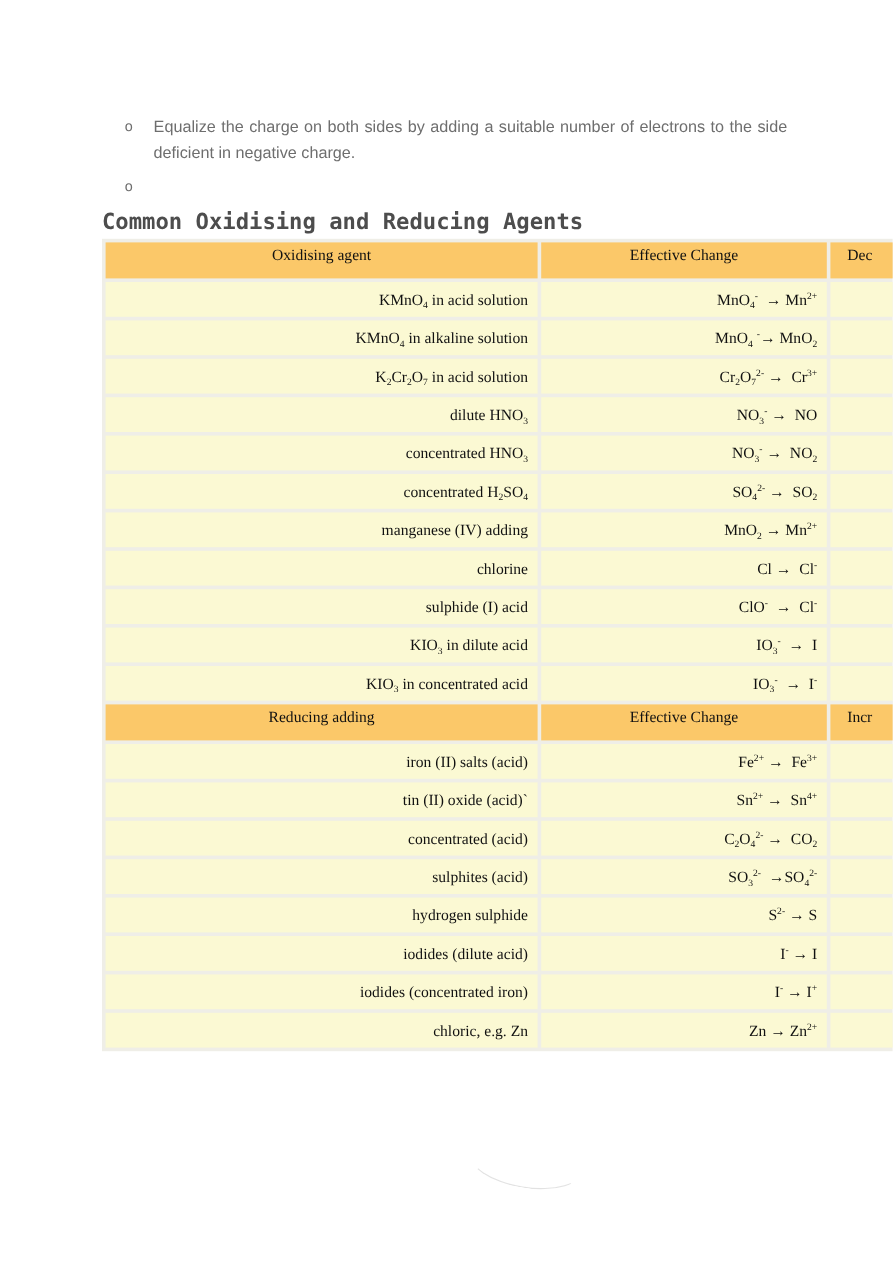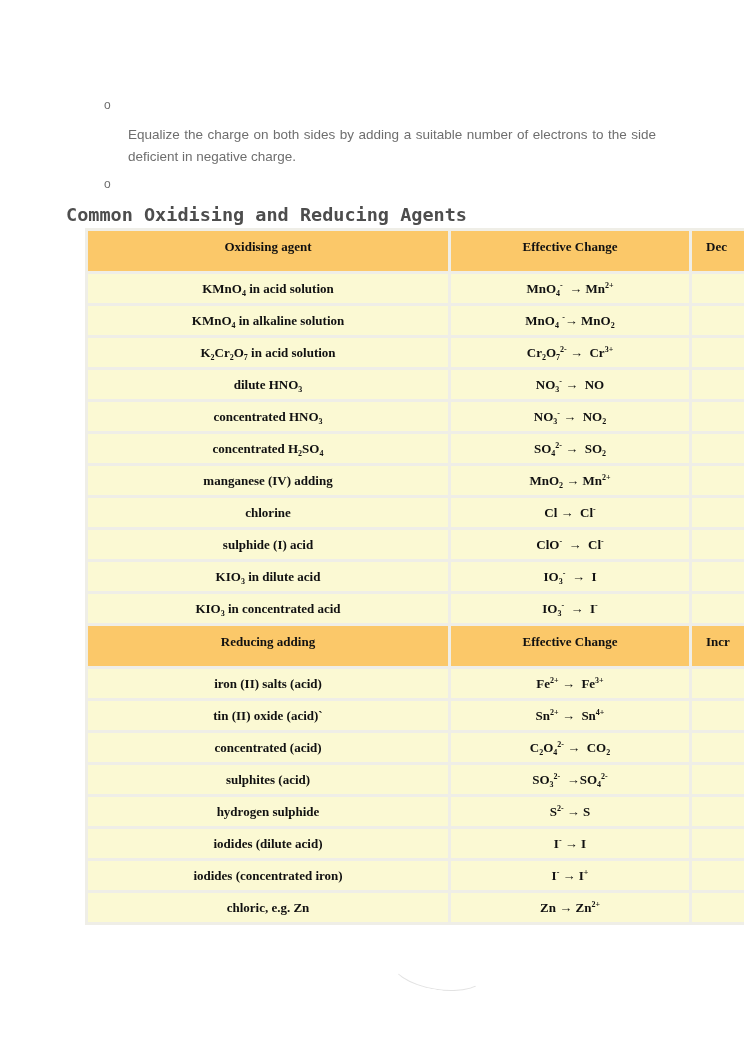--- a/index.html
+++ b/index.html
@@ -14,25 +14,24 @@
   .bullets{padding-top:95px;}
   .bullet{display:flex;margin:0 0 7px 0;padding-left:104px;}
   .bullet-marker{
     flex:none;width:24px;font-size:12px;line-height:21px;
     color:var(--body-text,#6e6e6e);
   }
   .bullet-text{
     width:528px;text-align:justify;
     font-size:13.5px;line-height:21.5px;
     color:var(--body-text,#6e6e6e);
-    margin-top:29px;
   }
   
   .heading{
-    margin:9px 0 3px 66px;
+    margin:9px 0 3px 85px;
     font-family:"DejaVu Sans Mono",monospace;
     font-weight:700;
     font-size:18.5px;
     letter-spacing:0px;
     color:var(--heading-text,#4d4d4d);
     white-space:nowrap;
   }
   
   table.agents{
     margin-left:85px;
@@ -42,32 +41,31 @@
     width:803px;               
     background:var(--grid-bg,#efeee7);
     font-family:"Liberation Serif",serif;
     font-size:13px;
     color:#111;
   }
   table.agents.second{margin-top:-3px;}
   col.c1{width:360px;} col.c2{width:238px;} col.c3{width:196px;}
   th{
     background:var(--header-bg,#fbc869);
-    font-weight:700;font-size:13px;
-    height:40px;box-sizing:border-box;
+    font-weight:400;font-size:13px;
+    height:30px;box-sizing:border-box;
     vertical-align:middle;text-align:center;
     padding:0 6px 8px 6px;
   }
   th.cut{text-align:left;padding-left:14px;}
   td{
     background:var(--cell-bg,#fbf9d3);
     height:29px;box-sizing:border-box;
-    vertical-align:middle;text-align:center;
+    vertical-align:middle;text-align:right;
     padding:1px 8px;
-    font-weight:bold;
   }
   sub{font-size:8px;vertical-align:-3px;line-height:0;}
   sup{font-size:8px;vertical-align:5px;line-height:0;}
   
   .artifact{
     position:absolute;left:390px;top:944px;
     width:96px;height:44px;
     border:1px solid transparent;
     border-bottom:1px solid #cccccc;
     border-radius:50%;

